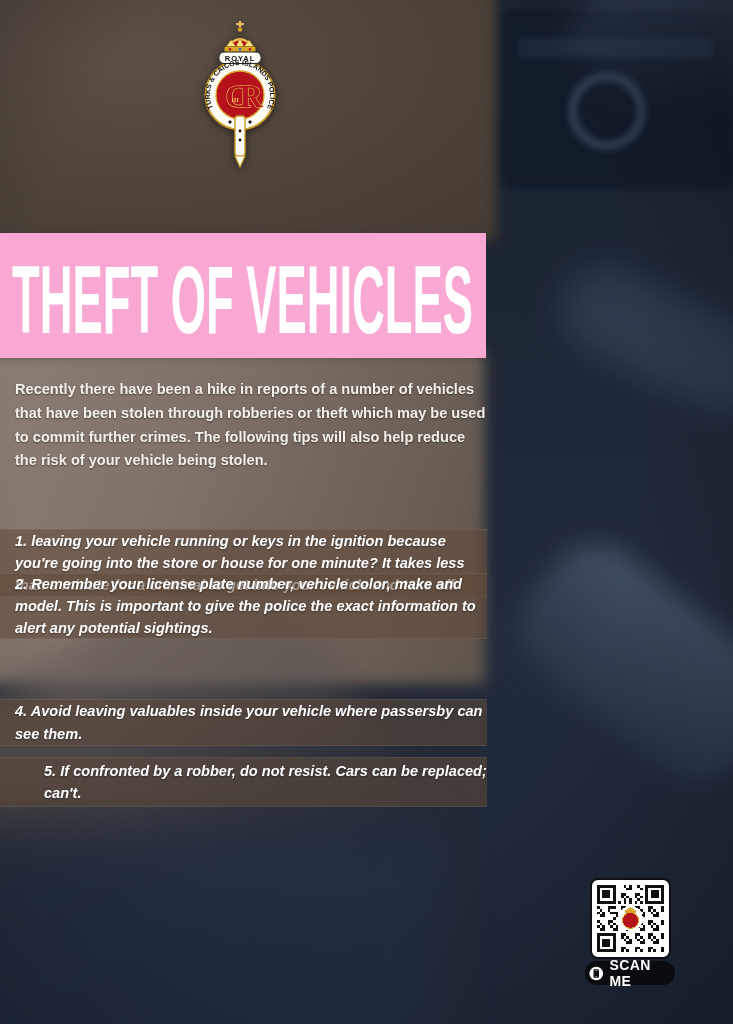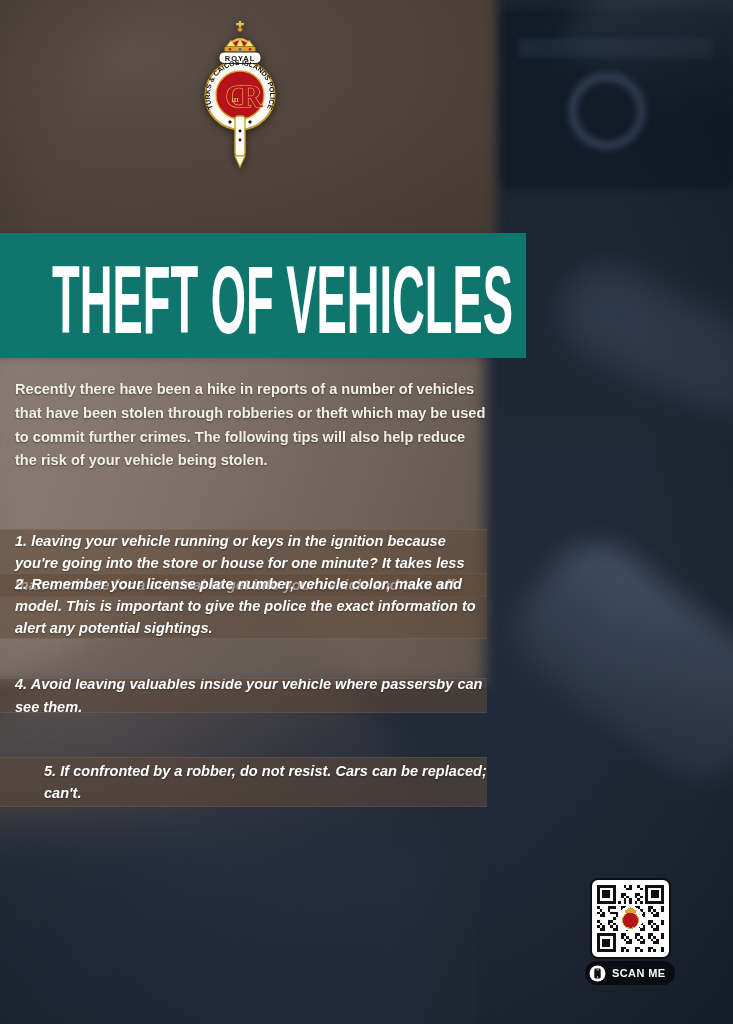--- a/index.html
+++ b/index.html
@@ -24,21 +24,21 @@
     background:linear-gradient(180deg,rgba(105,94,89,.85),rgba(72,66,68,.4) 65%,rgba(0,0,0,0));filter:blur(18px);}
   .bg-glove{left:515px;top:590px;width:265px;height:145px;transform:rotate(38deg);border-radius:50px;
     background:linear-gradient(180deg,#47566a,#2b3747);filter:blur(12px);opacity:.85;}
   .bg-glove2{left:555px;top:295px;width:225px;height:90px;transform:rotate(25deg);border-radius:45px;
     background:#39475a;filter:blur(16px);opacity:.6;}
   .bg-bottom{left:-60px;top:830px;width:500px;height:280px;background:#232e3f;filter:blur(24px);opacity:.85;}
   .bg-vignette{inset:0;background:radial-gradient(ellipse at 45% 40%,rgba(0,0,0,0) 55%,rgba(8,12,20,.38) 100%);}
 
   .crest{position:absolute;left:190px;top:18px;width:100px;height:152px;filter:drop-shadow(0 2px 5px rgba(0,0,0,.55));}
 
-  .title-bar{position:absolute;left:0;top:233px;width:486px;height:125px;background:#0f766e;padding-left:40px;}
+  .title-bar{position:absolute;left:0;top:233px;width:486px;height:125px;background:#f9a8d4;}
   .title-bar svg{display:block;}
 
   .intro{
     position:absolute;left:15px;top:377px;width:560px;
     color:#f3efe9;font-weight:bold;font-size:15.5px;line-height:23.8px;
     white-space:pre;transform:scaleX(.94);transform-origin:left top;
     text-shadow:0 1px 2px rgba(0,0,0,.45);
   }
 
   .tip{
@@ -49,33 +49,33 @@
   }
   .tip span{
     display:inline-block;color:#fff;font-weight:bold;font-style:italic;
     font-size:15.5px;line-height:22.3px;white-space:pre;
     transform:scaleX(.94);transform-origin:left center;
     text-shadow:0 1px 2px rgba(0,0,0,.4);
   }
   .tip1{top:482px;height:68px;margin-top:47px;}
   .tip2{top:573px;height:66px;}
   .tip3{top:656px;height:26px;}
-  .tip4{top:678px;height:35px;}
+  .tip4{top:699px;height:47px;}
   .tip5{top:757px;height:50px;padding-left:44px;}
 
   .qr-box{
     position:absolute;left:590px;top:878px;width:81px;height:81px;box-sizing:border-box;
     background:#fff;border:2px solid #0d0f12;border-radius:8px;
     display:flex;align-items:center;justify-content:center;
   }
   .scan-pill{
     position:absolute;left:585px;top:961px;width:90px;height:24px;border-radius:12px;
     background:#0a0c0f;display:flex;align-items:center;gap:6px;padding:0 8px 0 4px;box-sizing:border-box;
   }
-  .scan-pill .label{color:#fff;font-size:11px;font-weight:bold;letter-spacing:.4px;}
+  .scan-pill .label{color:#fff;font-size:14px;font-weight:bold;letter-spacing:.4px;}
 </style>
 </head>
 <body>
 
 <div class="poster">
 
   <div class="bg" aria-hidden="true">
     <div class="bg-right"></div>
     <div class="bg-stereo"></div>
     <div class="bg-stereo-slot"></div>

